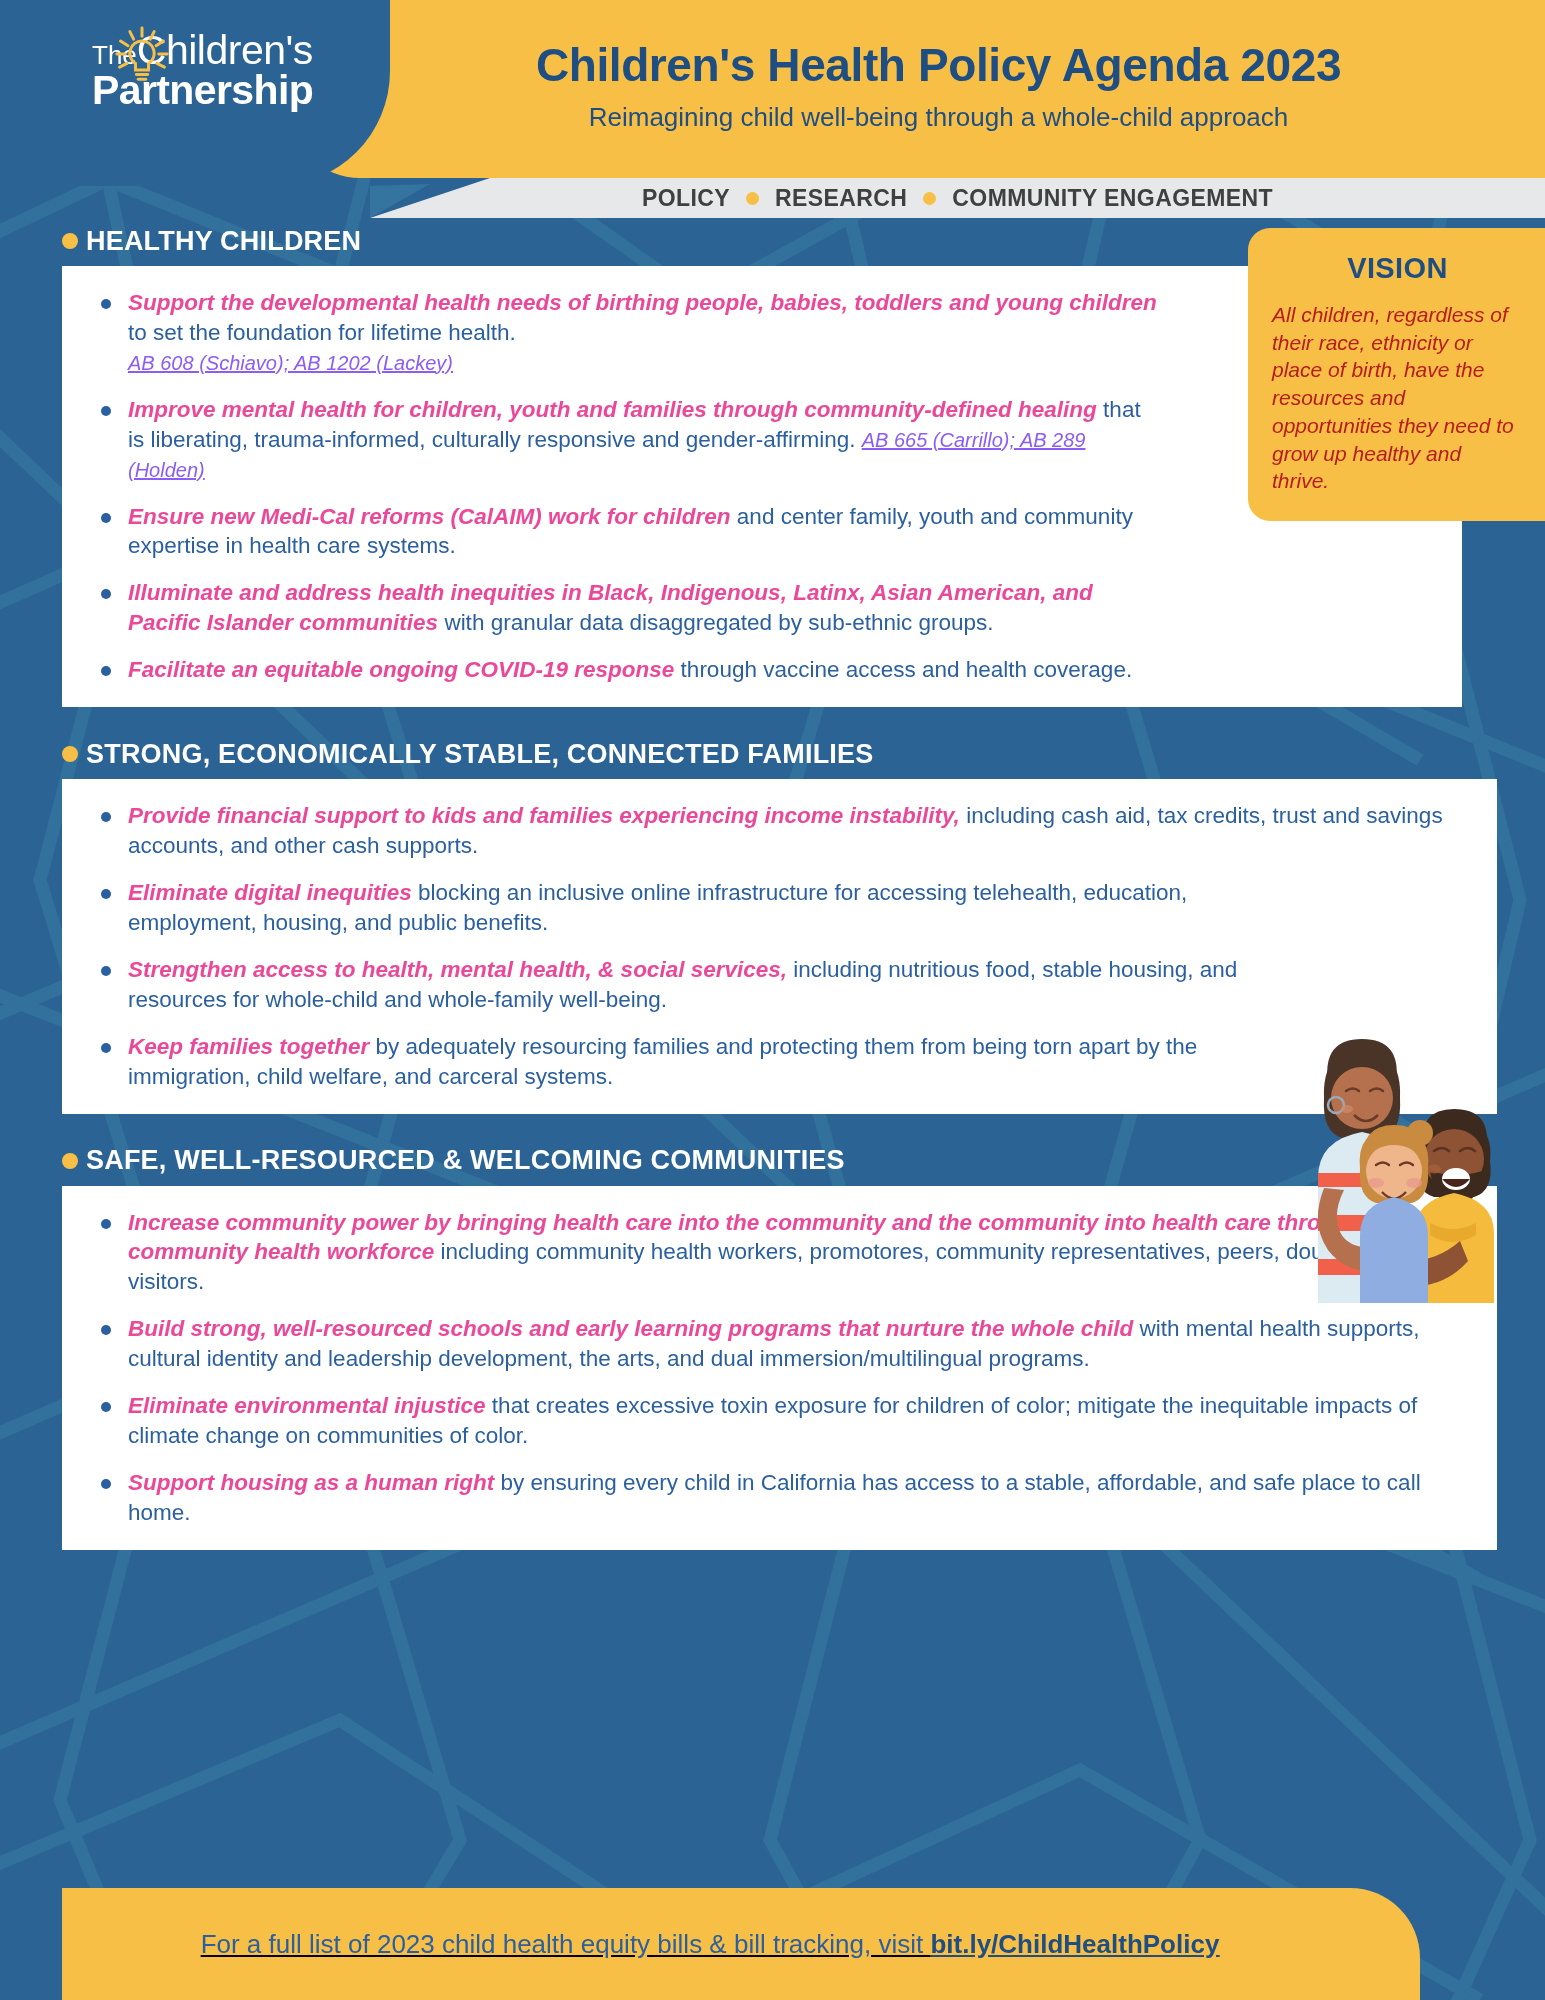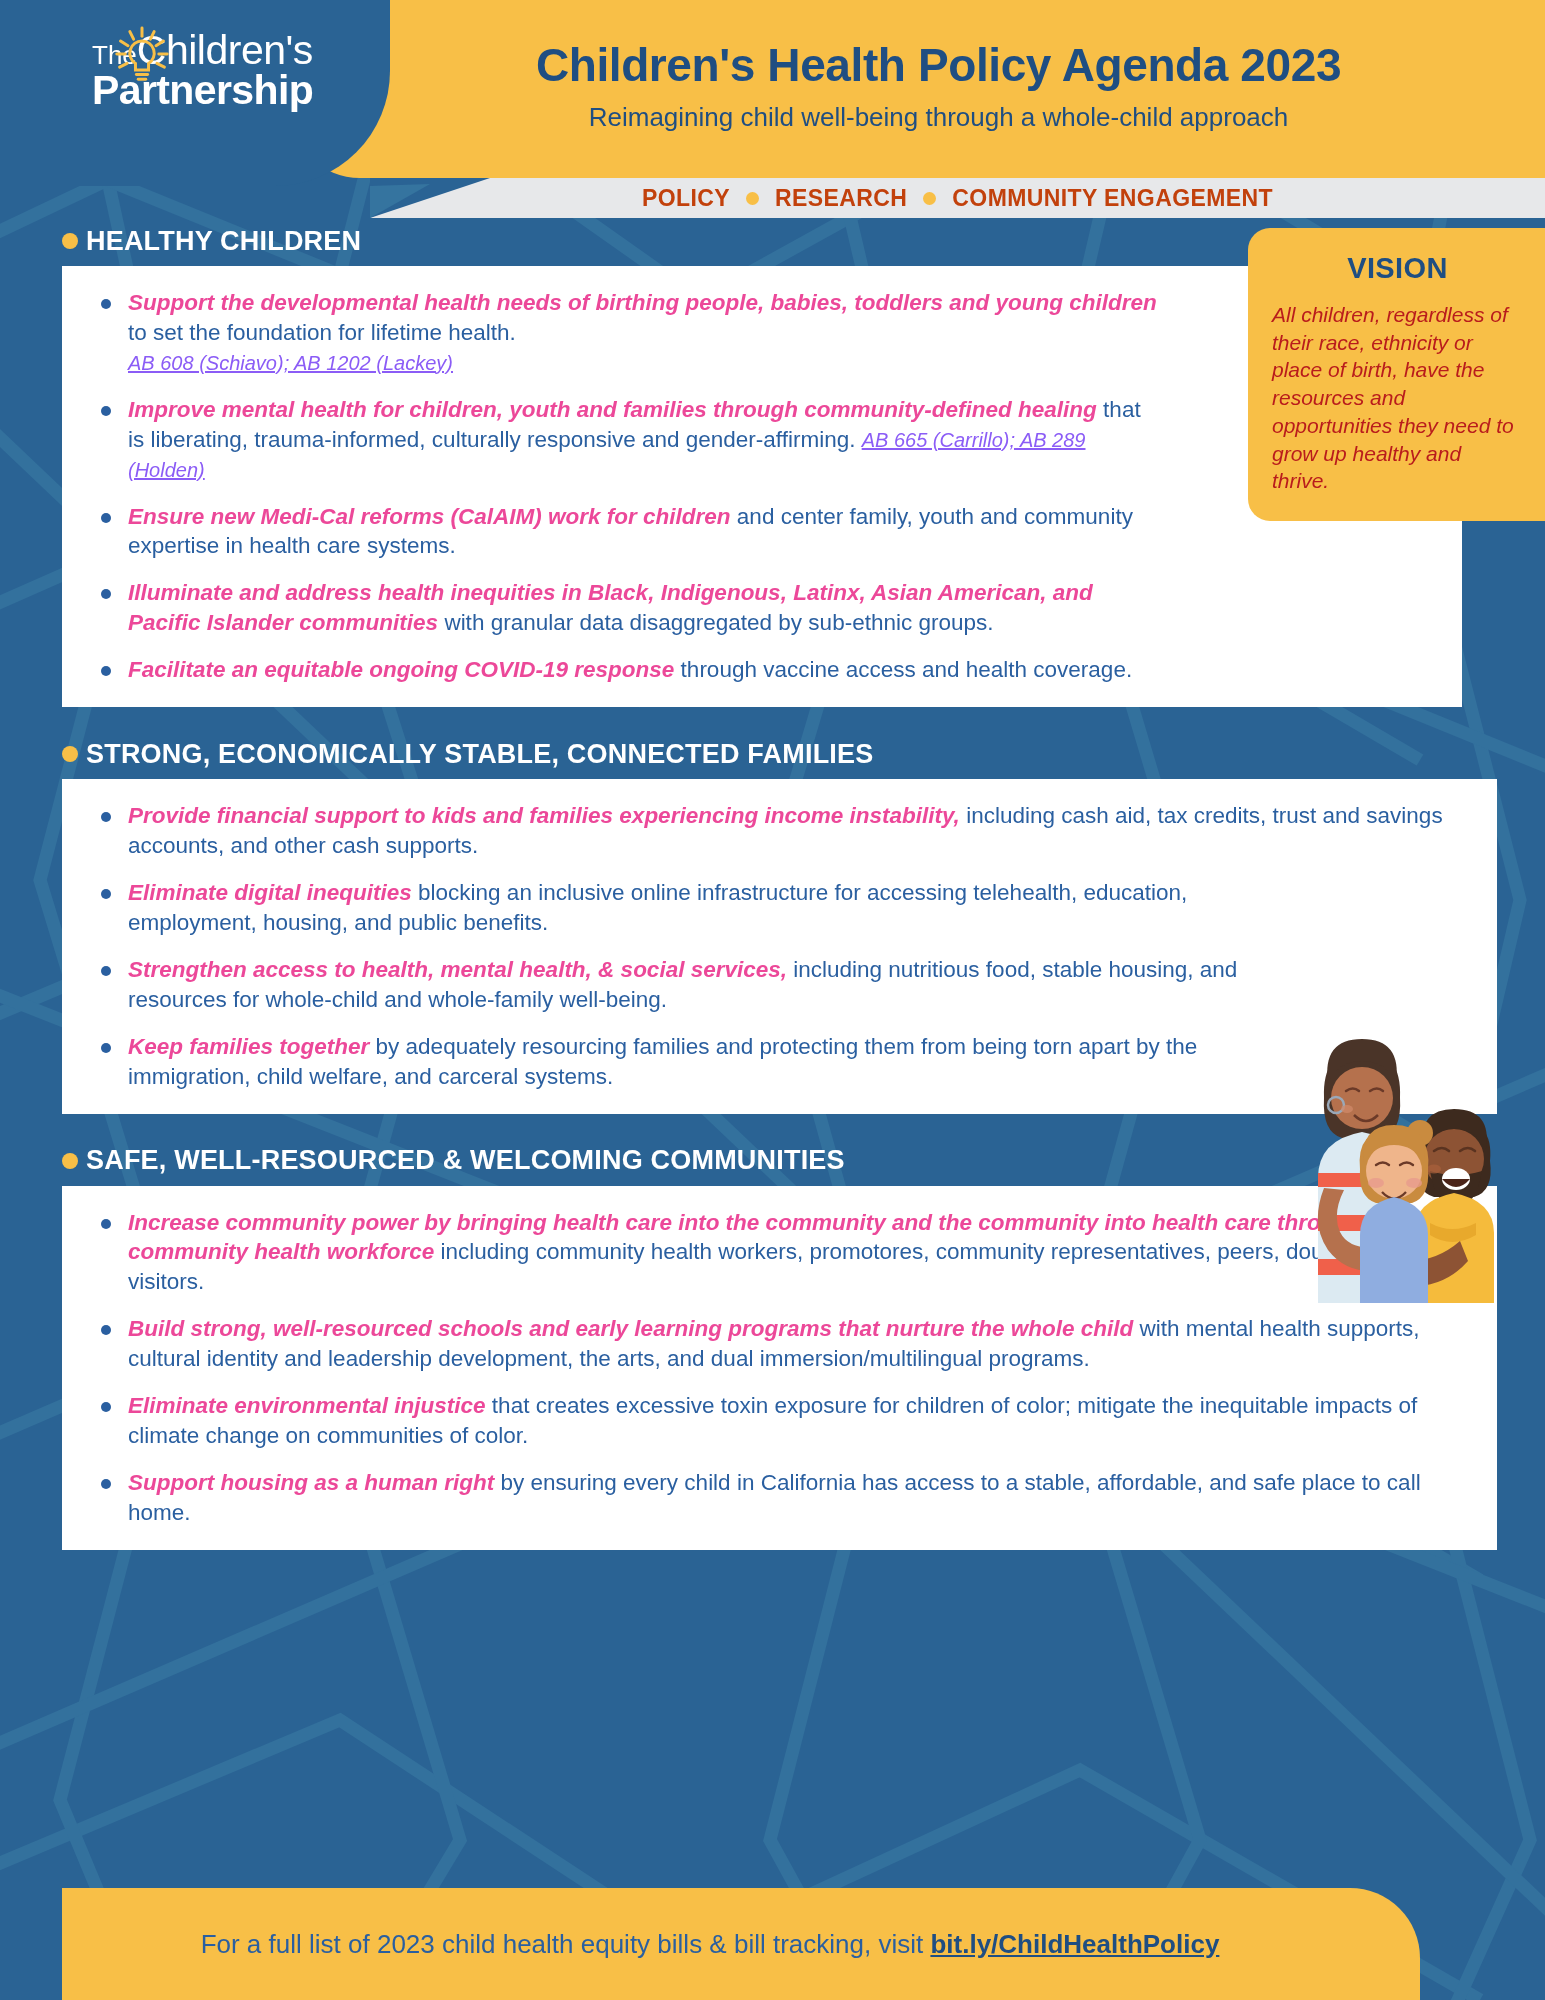--- a/index.html
+++ b/index.html
@@ -124,21 +124,21 @@
     right: 0;
     height: 40px;
     background: #E7E8EA;
     z-index: 3;
     display: flex;
     align-items: center;
     justify-content: center;
     gap: 16px;
   }
   #tagline-strip .tl {
-    color: #c2410c;
+    color: #404040;
     font-size: 23px;
     font-weight: bold;
     letter-spacing: 0.4px;
   }
   #tagline-strip .tdot {
     width: 13px; height: 13px; border-radius: 50%;
     background: #F8BF47;
   }
   #tag-swoop {
     position: absolute;
@@ -251,20 +251,21 @@
     left: 0;
     bottom: 0;
     width: 1420px;
     height: 112px;
     background: #F8BF47;
     border-top-right-radius: 70px;
     z-index: 8;
     display: flex;
     align-items: center;
     justify-content: center;
+    text-decoration: underline;
   }
   #footer-text {
     color: #2A5FA0;
     font-size: 26px;
     text-align: center;
   }
   #footer-link {
     color: #1F4E82;
     font-weight: bold;
     text-decoration: underline;

